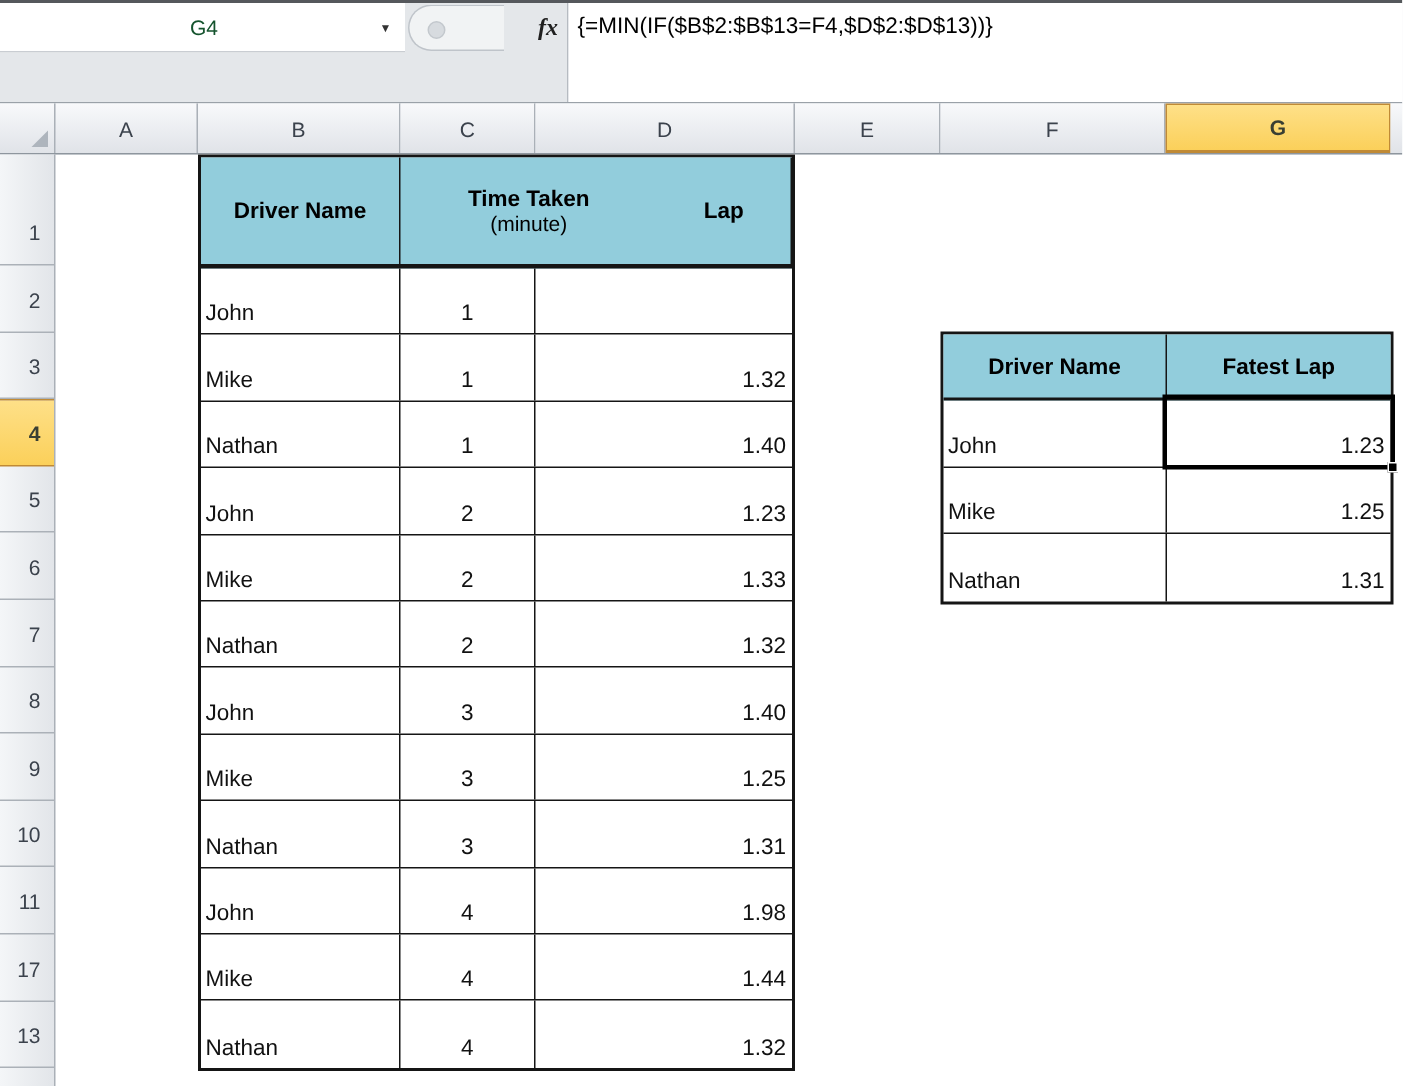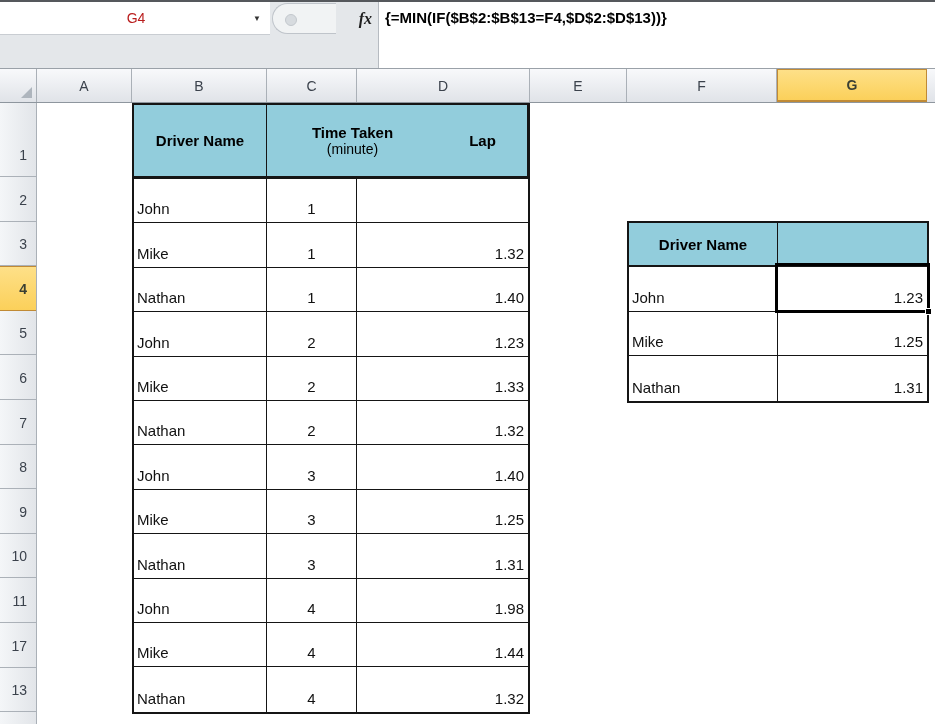--- a/index.html
+++ b/index.html
@@ -9,39 +9,39 @@
     font-family:"Liberation Sans", sans-serif; background:#fff;
     color:#141414;
   }
   
   .top-dark { position:absolute; left:0; top:0; width:935px; height:2px; background:#55585c; }
   .chrome { position:absolute; left:0; top:2px; width:935px; height:67px; background:#e4e7ea; border-bottom:1px solid #9aa1a8; }
   .name-box {
     position:absolute; left:0; top:0; width:270px; height:33px; background:#fff;
     border-bottom:1px solid #c9cdd2; display:flex; align-items:center;
   }
-  .name-box-text { flex:1; text-align:center; font-size:14px; color:#b91c1c; padding-left:28px; }
+  .name-box-text { flex:1; text-align:center; font-size:14px; color:#14532d; padding-left:28px; }
   .name-dropdown { width:26px; height:100%; display:flex; align-items:center; justify-content:center; font-size:8px; color:#333; }
   .fbar-sep { position:absolute; left:270px; top:0; width:108px; height:33px; background:#e4e7ea;padding-left:48px; }
   .fbar-cap {
     position:absolute; left:2px; top:1px; width:64px; height:31px; background:#f1f3f4;
     border:1px solid #bfc4ca; border-right:none; border-radius:16px 0 0 16px;
   }
   .fbar-grip {
     position:absolute; left:12px; top:10px; width:12px; height:12px; border-radius:50%;
     background:#d7dbdf; border:1px solid #c3c8cd;
   }
   .fx-btn {
     position:absolute; right:6px; top:0; height:33px; display:flex; align-items:center;
     font-family:"Liberation Serif", serif; font-style:italic; font-weight:600; font-size:16px; color:#1f1f1f;
   }
   .chrome-vdiv { position:absolute; left:378px; top:0; width:1px; height:66px; background:#b6bbc1; }
   .formula-bar {
     position:absolute; left:379px; top:0; width:556px; height:66px; background:#fff;
-    font-size:15px; color:#000; padding:7px 0 0 6px; white-space:nowrap; overflow:hidden;font-weight:bold;
+    font-size:15px; color:#000; padding:7px 0 0 6px; white-space:nowrap; overflow:hidden;
   }
   .chrome-lower-left { position:absolute; left:0; top:33px; width:378px; height:33px; background:#e4e7ea; }
 
   
   .col-strip { position:absolute; left:0; top:69px; width:935px; height:34px; display:flex; border-bottom:1px solid #8e969e; background:#e8eaee; }
   .corner-cell {
     position:relative; width:37px; height:100%; background:linear-gradient(#f8f9fb,#e0e3e8);
     border-right:1px solid #aab0b7; flex:none;
   }
   .corner-tri { position:absolute; right:4px; bottom:4px; width:0; height:0; border-left:11px solid transparent; border-bottom:11px solid #aeb5bd; }
@@ -335,20 +335,23 @@
           <div class="td time c3">1.32</div>
         </div>
       </div>
   </div>
 
   <div class="res-table">
     <div class="rt-head">
       <div class="hc r1">
         <span>Driver Name</span>
       </div>
+      <div class="hc r2">
+        <span>Fatest Lap</span>
+      </div>
     </div>
     <div class="lt-body rt-rows">
       
     
         <div class="t-row">
           <div class="td name r1">John</div>
           <div class="td time r2">1.23</div>
         </div>
       
         <div class="t-row">

